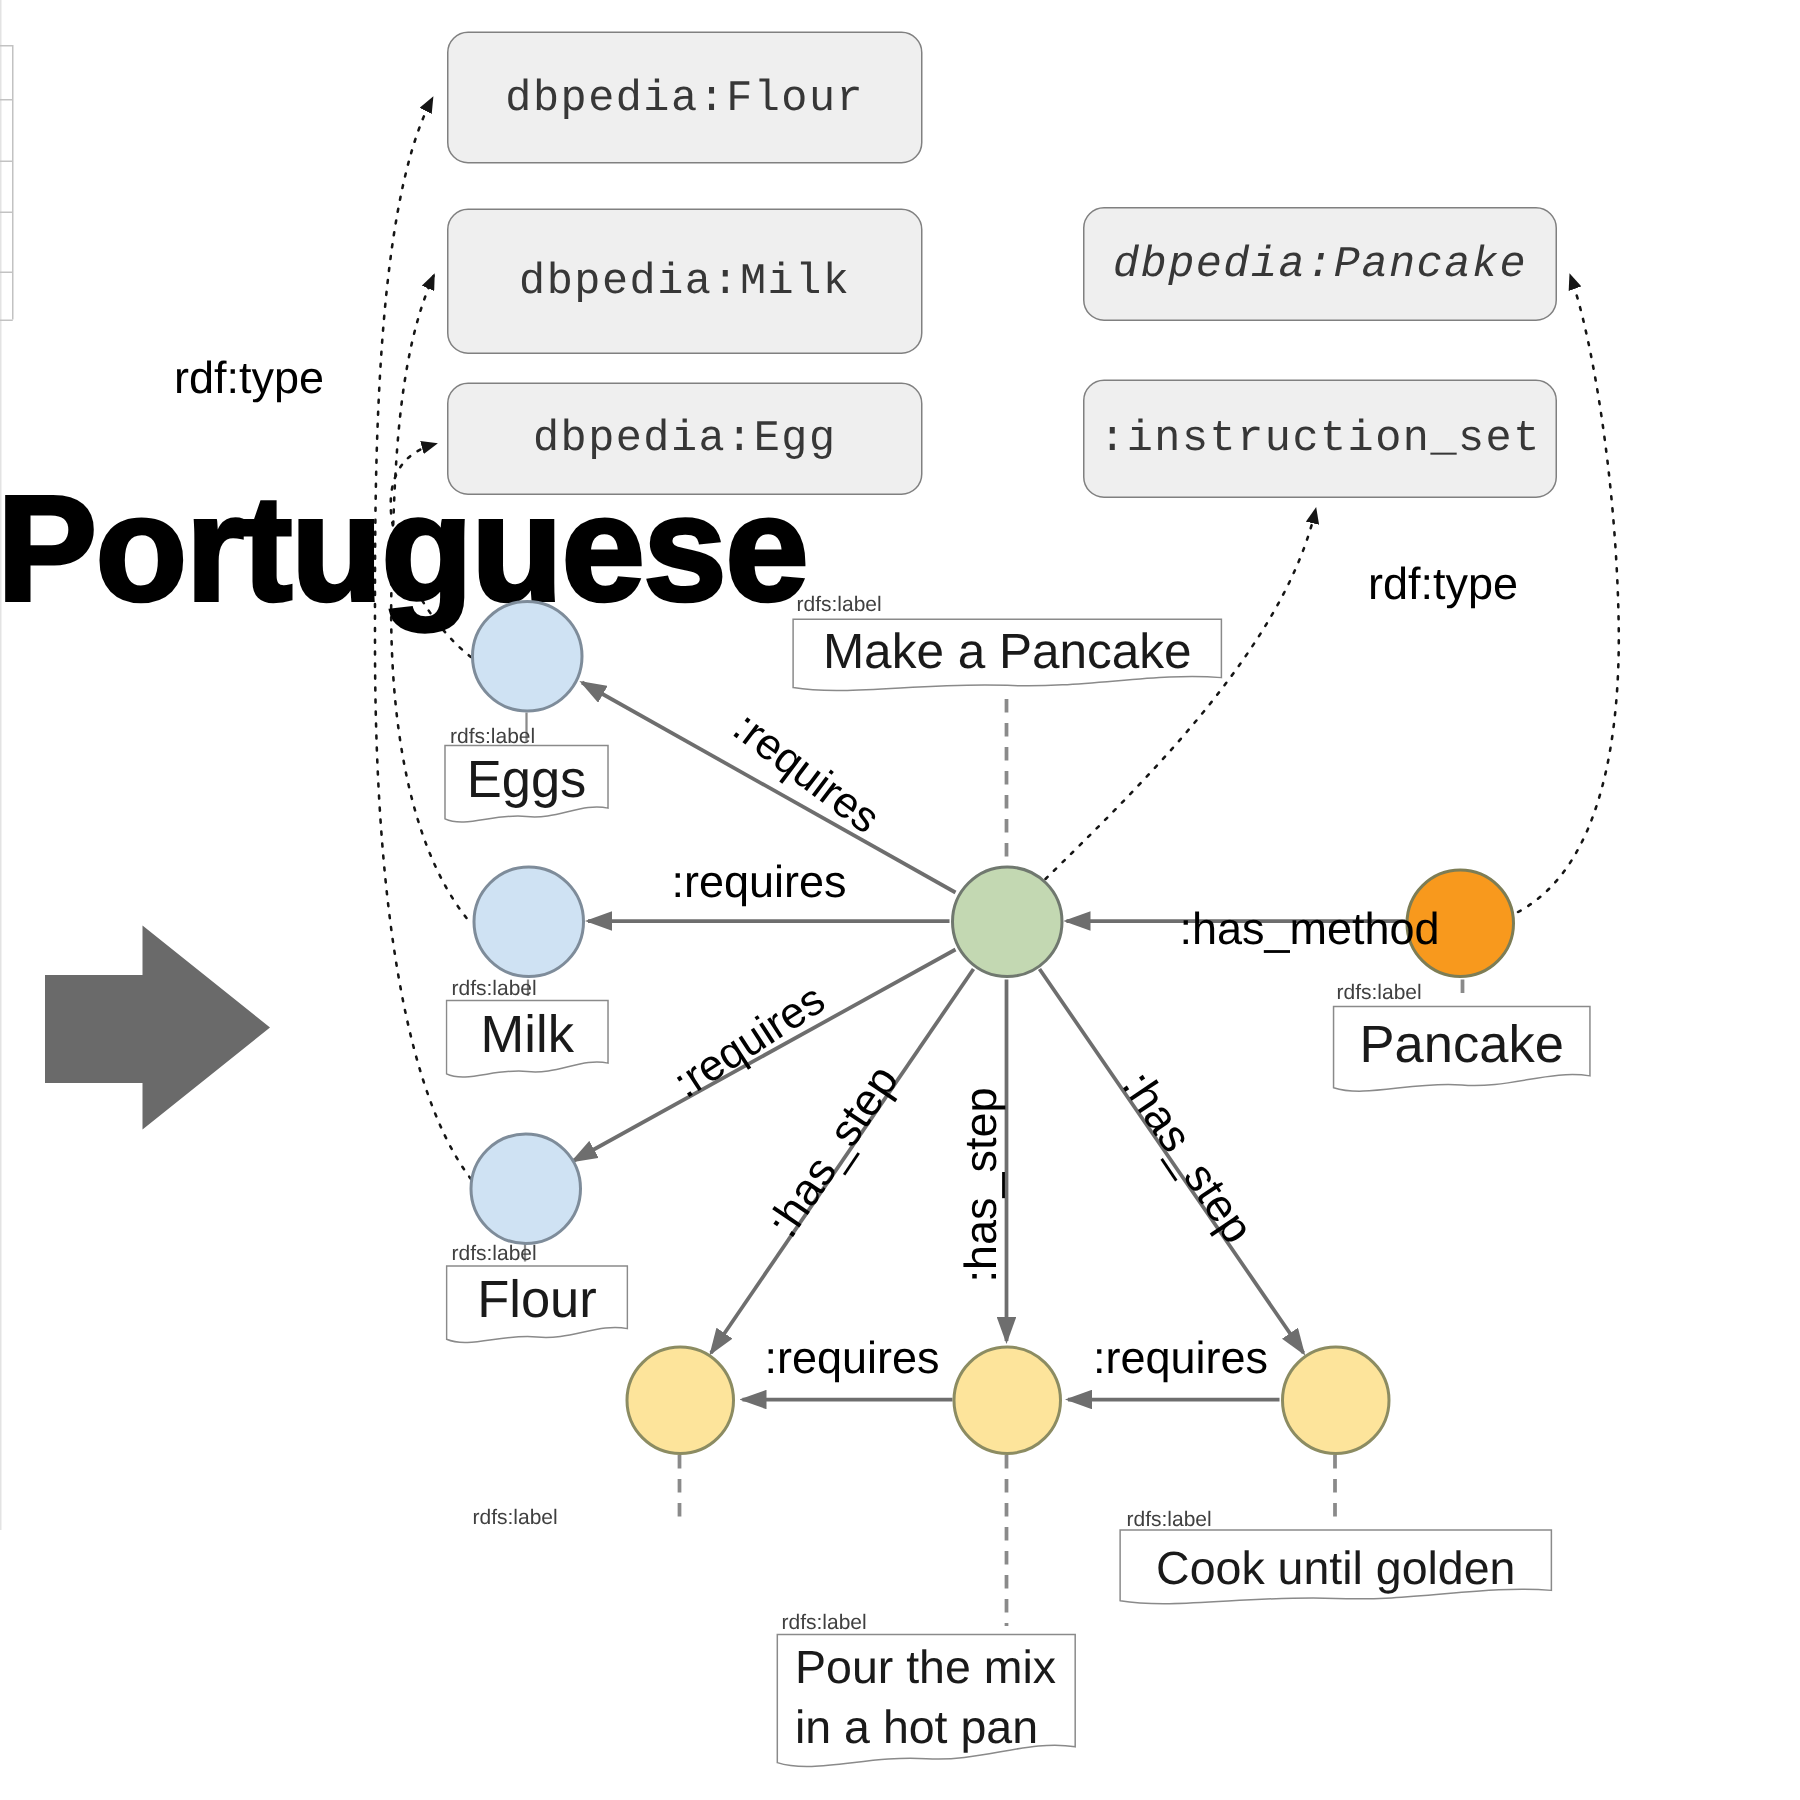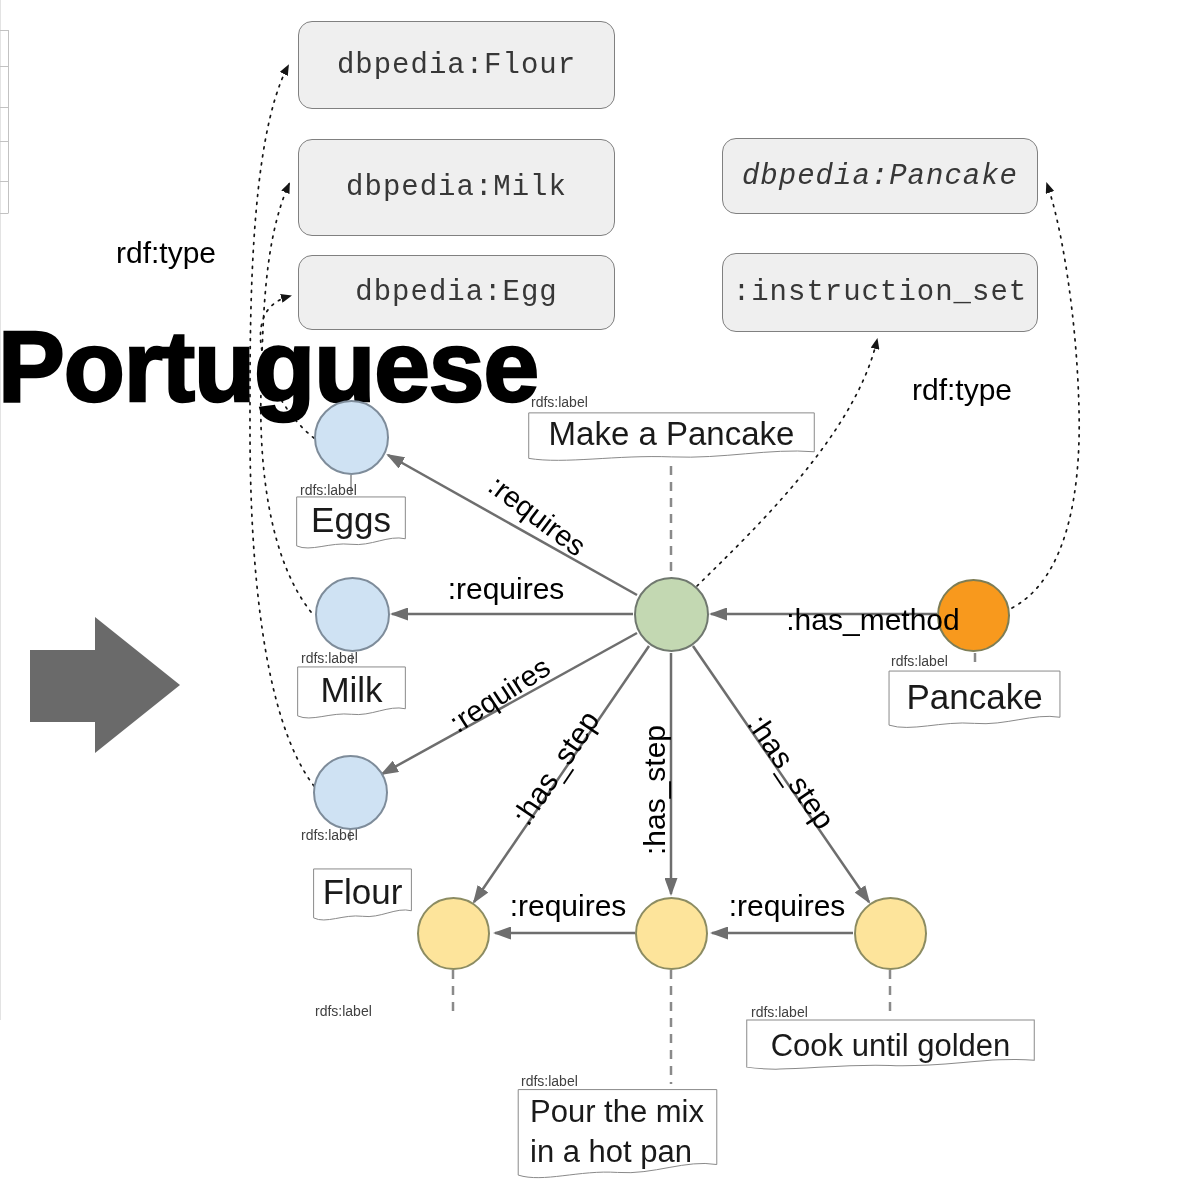--- a/index.html
+++ b/index.html
@@ -145,21 +145,21 @@
     <span class="txt">Eggs</span>
   </div>
 
   <div class="banner" style="left:297px;top:666px;width:109px;height:57px;">
     <svg viewBox="0 0 100 36" preserveAspectRatio="none">
       <path d="M0.6,0.6 L99.4,0.6 L99.4,27 C84,24.5 68,32 50,30.5 C31,29 13,35.5 0.6,31.5 Z" fill="#ffffff" stroke="#8a8a8a" stroke-width="1" vector-effect="non-scaling-stroke"></path>
     </svg>
     <span class="txt">Milk</span>
   </div>
 
-  <div class="banner" style="left:313px;top:843px;width:99px;height:57px;margin-top:25px;">
+  <div class="banner" style="left:297px;top:843px;width:122px;height:57px;">
     <svg viewBox="0 0 100 36" preserveAspectRatio="none">
       <path d="M0.6,0.6 L99.4,0.6 L99.4,27 C84,24.5 68,32 50,30.5 C31,29 13,35.5 0.6,31.5 Z" fill="#ffffff" stroke="#8a8a8a" stroke-width="1" vector-effect="non-scaling-stroke"></path>
     </svg>
     <span class="txt">Flour</span>
   </div>
 
   <div class="banner wide" style="left:527px;top:412px;width:289px;height:53px;">
     <svg viewBox="0 0 100 36" preserveAspectRatio="none">
       <path d="M0.6,0.6 L99.4,0.6 L99.4,27 C84,24.5 68,32 50,30.5 C31,29 13,35.5 0.6,31.5 Z" fill="#ffffff" stroke="#8a8a8a" stroke-width="1" vector-effect="non-scaling-stroke"></path>
     </svg>

